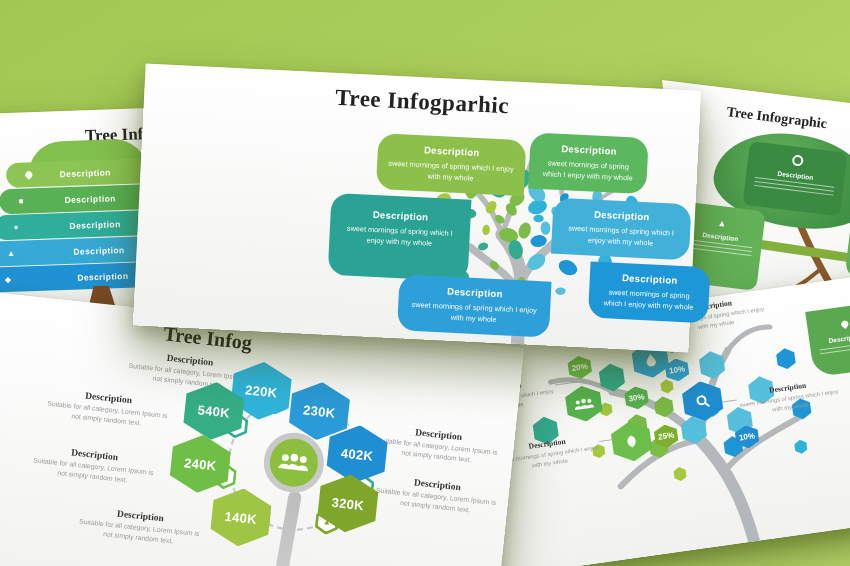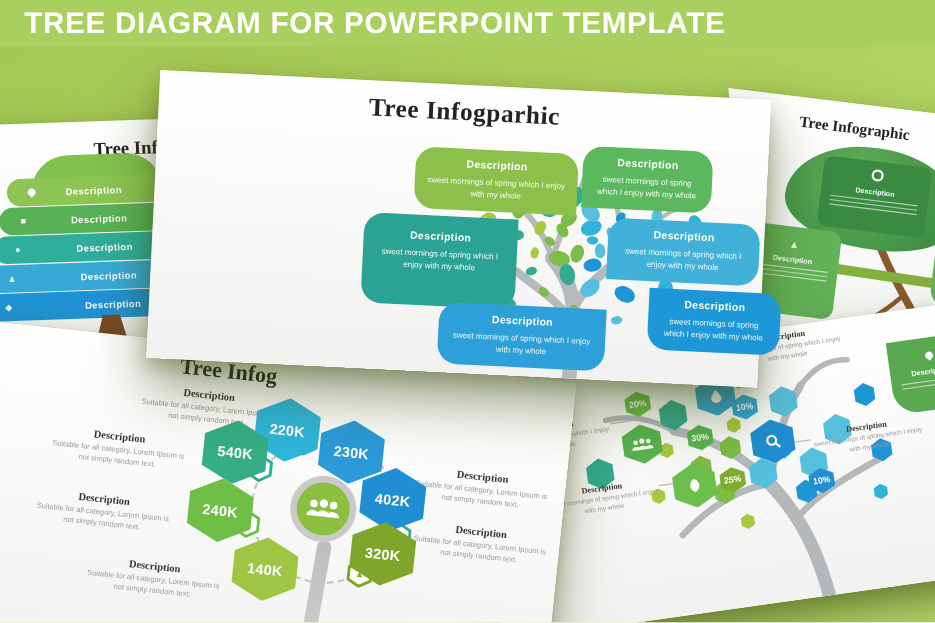--- a/index.html
+++ b/index.html
@@ -85,23 +85,20 @@
 .tri{font-size:9px;line-height:1}
 .dropshape{width:9px;height:9px;background:#fff;border-radius:0 50% 50% 50%;transform:rotate(-135deg);display:inline-block}
 
 .stripe{position:absolute;transform:rotate(-10deg)}
 </style>
 </head>
 <body>
 
 <div class="stage">
 
-  <div class="banner">
-    <span>TREE DIAGRAM FOR POWERPOINT TEMPLATE</span>
-  </div>
 
   <div class="stripe" style="left:690px;top:288px;width:26px;height:155px;background:#f3f5f1"></div>
   <div class="stripe" style="left:679px;top:292px;width:12px;height:150px;background:#38b3de"></div>
   <div class="stripe" style="left:702px;top:330px;width:9px;height:110px;background:#8fd6ec"></div>
 
   <div class="slide slide-left">
     <div class="stitle serif">Tree Info</div>
     <div class="cotext">Co</div>
     <div class="thermo"></div>
     <div class="cap"></div>

